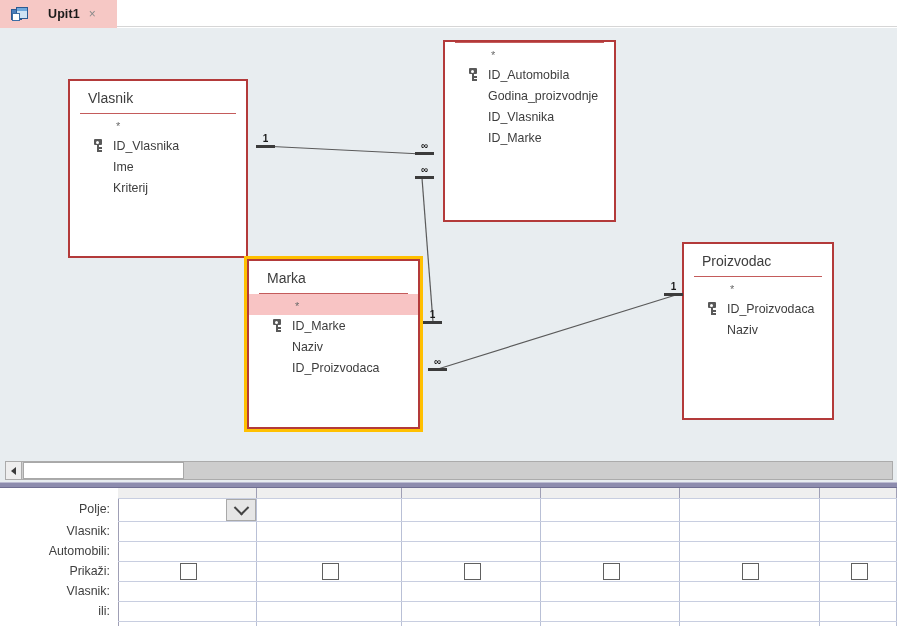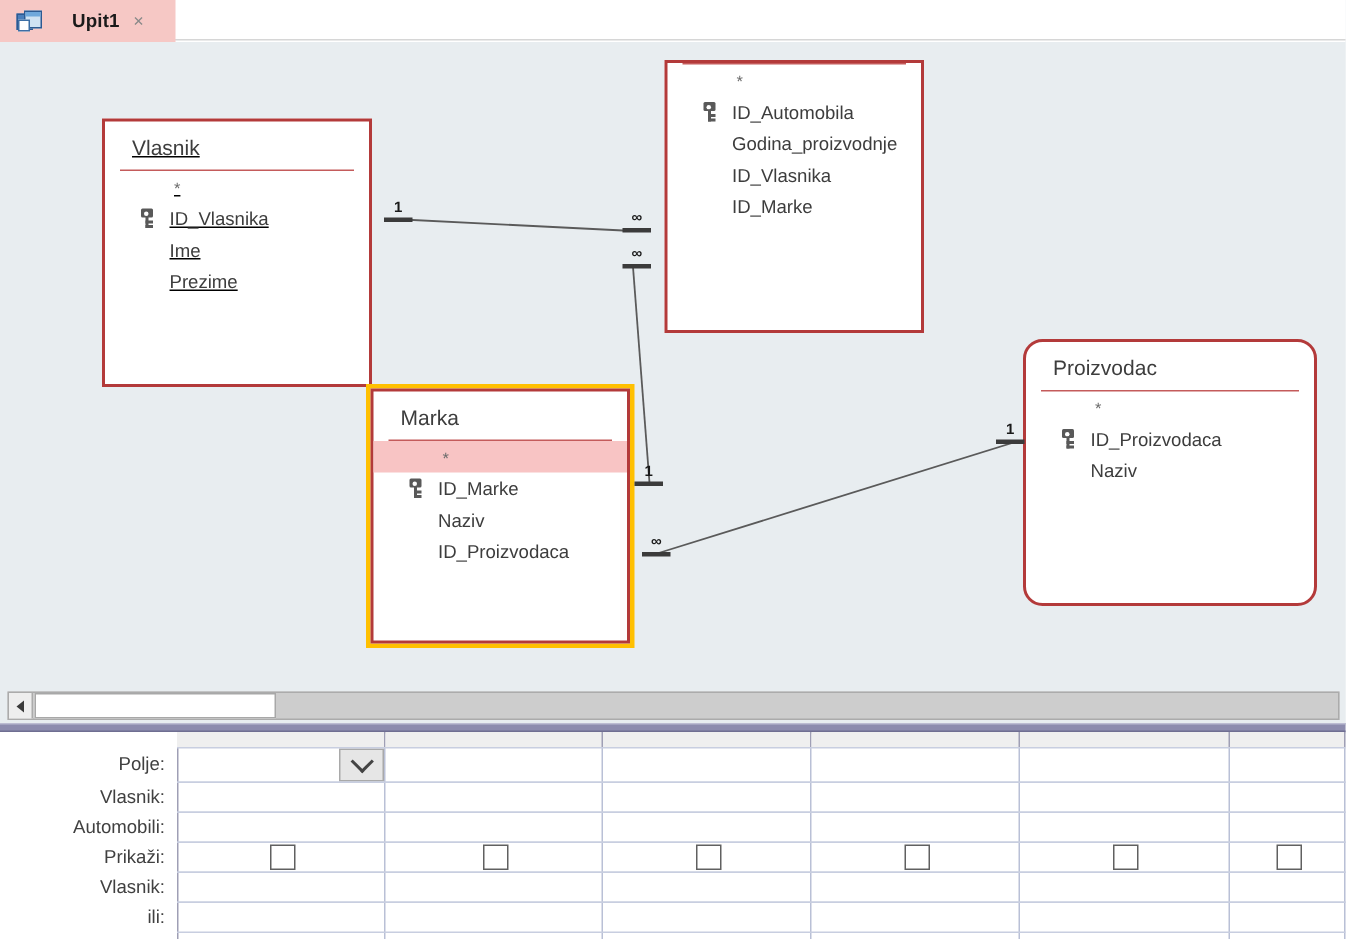--- a/index.html
+++ b/index.html
@@ -91,42 +91,42 @@
     </div>
   </div>
 
   <div class="canvas">
     <svg class="canvas-svg" id="rel-lines">
         <line x1="262" y1="118" x2="422" y2="126" stroke="#5a5a5a" stroke-width="1.2"></line>
         <line x1="422" y1="150" x2="433" y2="294" stroke="#5a5a5a" stroke-width="1.2"></line>
         <line x1="438" y1="341" x2="679" y2="266" stroke="#5a5a5a" stroke-width="1.2"></line>
       </svg>
     <div id="tables-layer">
-        <div class="tbox" style="left: 68px; top: 51px; width: 180px; height: 179px; text-decoration: underline;">
+        <div class="tbox" style="left: 68px; top: 51px; width: 180px; height: 179px;">
           <div class="tbox-title">Vlasnik</div>
           <div class="tbox-rule"></div>
           <div class="trow star">
             <span class="st">*</span>
           </div>
           <div class="trow">
             <span class="keycell">
               <span class="keyicon">
                 <span class="kh"></span>
                 <span class="ks"></span>
                 <span class="kt1"></span>
                 <span class="kt2"></span>
               </span>
             </span>
             <span class="fieldname">ID_Vlasnika</span>
           </div>
           <div class="trow">
             <span class="fieldname nokey">Ime</span>
           </div>
           <div class="trow">
-            <span class="fieldname nokey">Prezime</span>
+            <span class="fieldname nokey">Kriterij</span>
           </div>
         </div>
         <div class="tbox" style="left: 443px; top: 12px; width: 173px; height: 182px;">
           <div class="tbox-rule"></div>
           <div class="trow star">
             <span class="st">*</span>
           </div>
           <div class="trow">
             <span class="keycell">
               <span class="keyicon">
@@ -165,21 +165,21 @@
             </span>
             <span class="fieldname">ID_Marke</span>
           </div>
           <div class="trow">
             <span class="fieldname nokey">Naziv</span>
           </div>
           <div class="trow">
             <span class="fieldname nokey">ID_Proizvodaca</span>
           </div>
         </div>
-        <div class="tbox" style="left: 682px; top: 198px; width: 196px; height: 178px; border-radius: 13px;">
+        <div class="tbox" style="left: 682px; top: 214px; width: 152px; height: 178px;">
           <div class="tbox-title">Proizvodac</div>
           <div class="tbox-rule"></div>
           <div class="trow star">
             <span class="st">*</span>
           </div>
           <div class="trow">
             <span class="keycell">
               <span class="keyicon">
                 <span class="kh"></span>
                 <span class="ks"></span>

